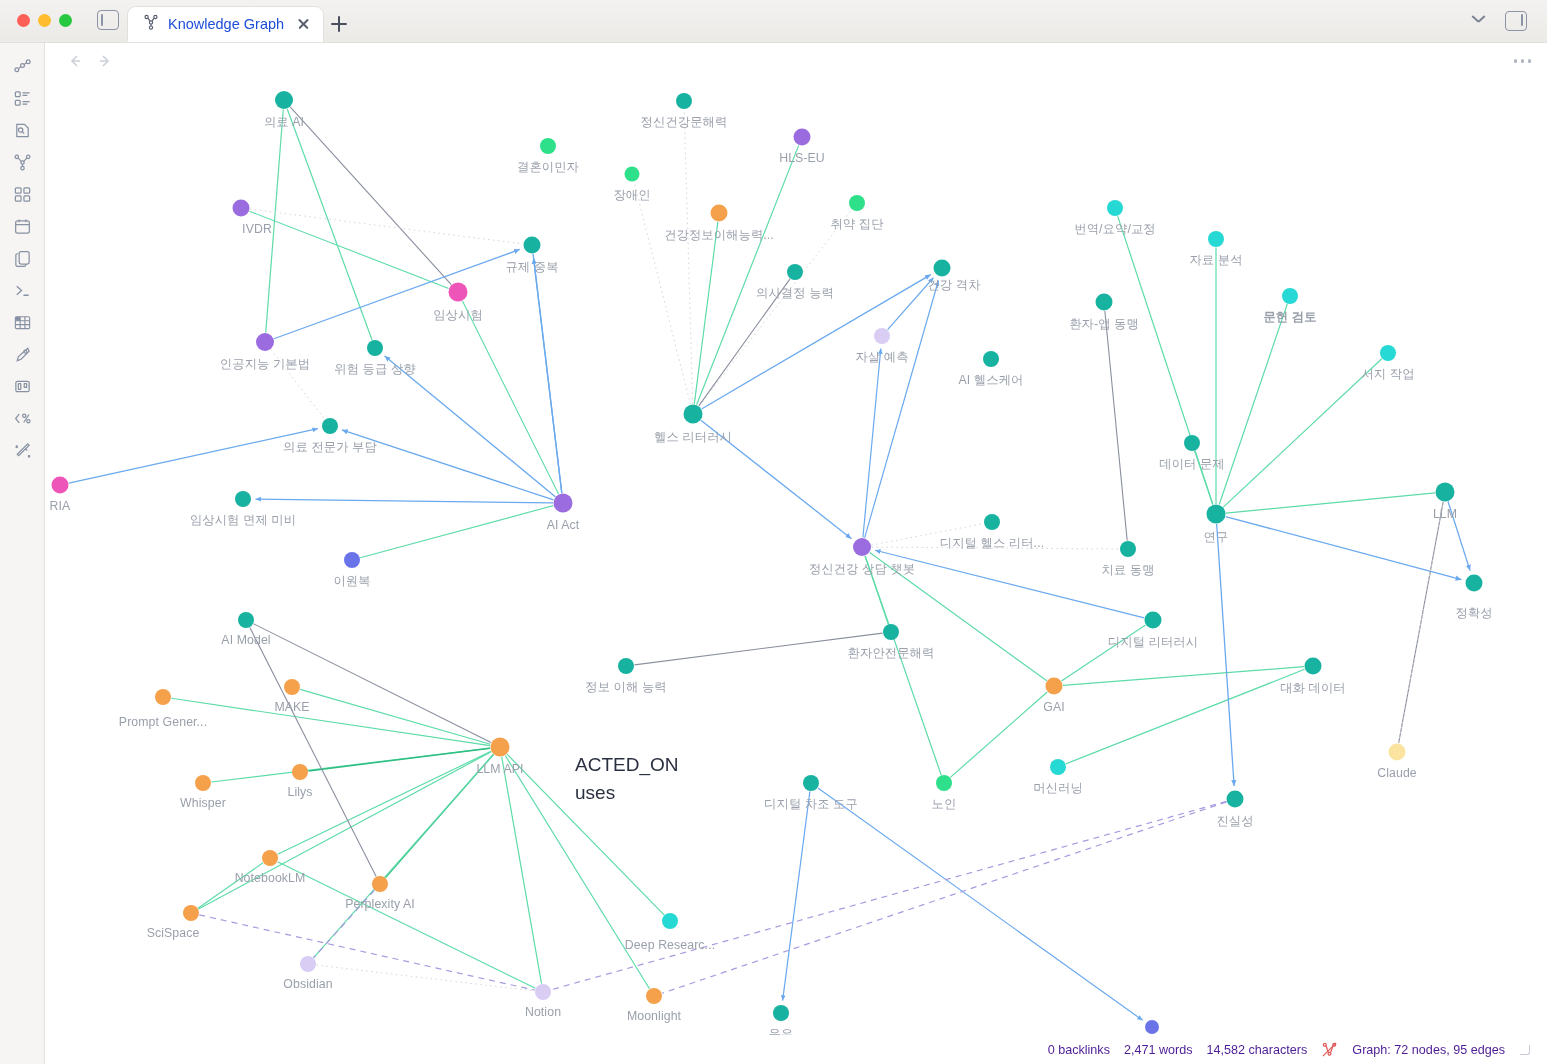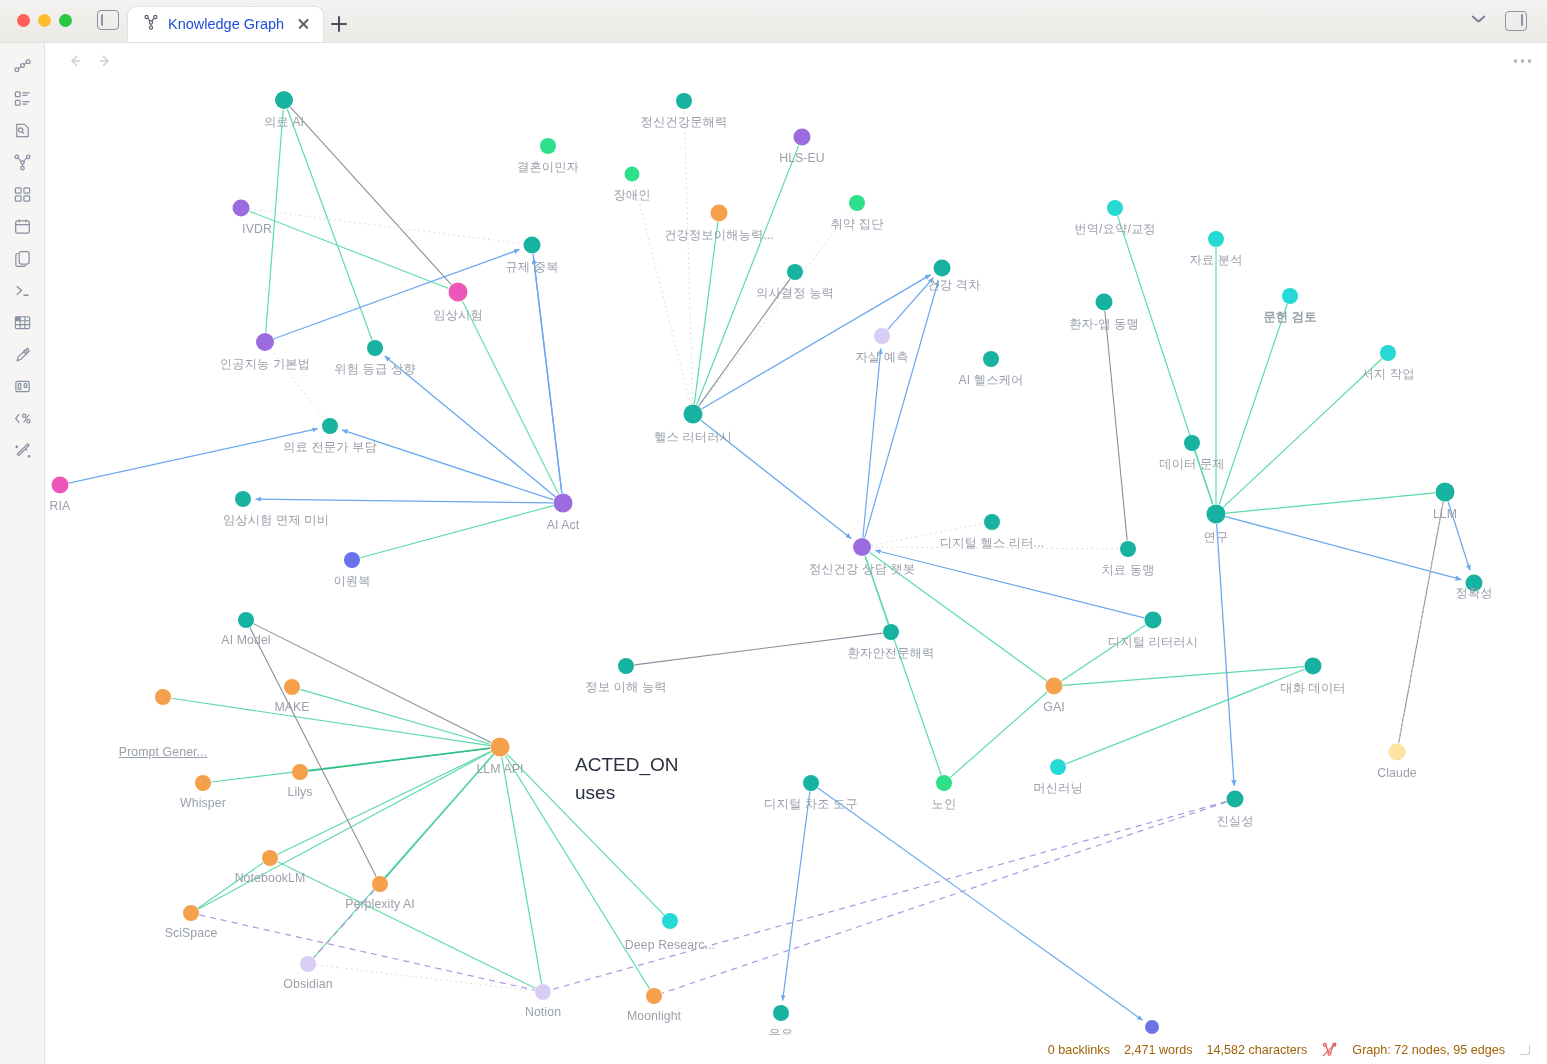--- a/index.html
+++ b/index.html
@@ -115,21 +115,21 @@
   }
   .edge-tip {
     position: absolute; font-size: 19px; color: #2b3040; white-space: nowrap; line-height: 1.45;
   }
 
   
   .statusbar {
     position: absolute; bottom: 0; left: 45px; width: 1502px; height: 29px;
     background: #ffffff; display: flex; align-items: center; justify-content: flex-end;
     gap: 14px; padding-right: 16px;
-    font-size: 12.6px; color: #a16207;
+    font-size: 12.6px; color: #4c1d95;
   }
   .graph-off-icon { width: 17px; height: 17px; color: #e35b5b; }
   .graph-off-icon svg { display:block; }
   .resize-grip { width: 12px; height: 12px; position: relative; }
   .resize-grip::after {
     content:""; position:absolute; right:1px; bottom:1px; width:9px; height:9px;
     border-right: 1.4px solid #c7ccd5; border-bottom: 1.4px solid #c7ccd5; border-radius: 0 0 3px 0;
   }
 </style>
 </head>
@@ -375,21 +375,21 @@
         <div class="nlabel" style="left: 413px; top: 227.5px;">임상시험</div>
         <div class="node" title="인공지능 기본법" style="left: 220px; top: 263px; height: 18px; width: 18px; background: rgb(155, 107, 224);"></div>
         <div class="nlabel" style="left: 220px; top: 277px;">인공지능 기본법</div>
         <div class="node" title="위험 등급 상향" style="left: 330px; top: 269px; height: 16px; width: 16px; background: rgb(23, 178, 160);"></div>
         <div class="nlabel" style="left: 330px; top: 282px;">위험 등급 상향</div>
         <div class="node" title="의료 전문가 부담" style="left: 285px; top: 347px; height: 16px; width: 16px; background: rgb(23, 178, 160);"></div>
         <div class="nlabel" style="left: 285px; top: 360px;">의료 전문가 부담</div>
         <div class="node" title="RIA" style="left: 15px; top: 406px; height: 17px; width: 17px; background: rgb(238, 85, 184);"></div>
         <div class="nlabel" style="left: 15px; top: 419.5px;">RIA</div>
         <div class="node" title="임상시험 면제 미비" style="left: 198px; top: 420px; height: 16px; width: 16px; background: rgb(23, 178, 160);"></div>
-        <div class="nlabel" style="left: 198px; top: 433px; margin-left: 33px;">임상시험 면제 미비</div>
+        <div class="nlabel" style="left: 198px; top: 433px;">임상시험 면제 미비</div>
         <div class="node" title="AI Act" style="left: 518px; top: 424px; height: 19px; width: 19px; background: rgb(155, 107, 224);"></div>
         <div class="nlabel" style="left: 518px; top: 438.5px;">AI Act</div>
         <div class="node" title="이원복" style="left: 307px; top: 481px; height: 16px; width: 16px; background: rgb(107, 115, 232);"></div>
         <div class="nlabel" style="left: 307px; top: 494px;">이원복</div>
         <div class="node" title="정신건강문해력" style="left: 639px; top: 22px; height: 16px; width: 16px; background: rgb(23, 178, 160);"></div>
         <div class="nlabel" style="left: 639px; top: 35px;">정신건강문해력</div>
         <div class="node" title="HLS-EU" style="left: 757px; top: 58px; height: 17px; width: 17px; background: rgb(155, 107, 224);"></div>
         <div class="nlabel" style="left: 757px; top: 71.5px;">HLS-EU</div>
         <div class="node" title="장애인" style="left: 587px; top: 95px; height: 15px; width: 15px; background: rgb(46, 224, 138);"></div>
         <div class="nlabel" style="left: 587px; top: 107.5px;">장애인</div>
@@ -419,21 +419,21 @@
         <div class="nlabel" style="left: 1343px; top: 287px;">서지 작업</div>
         <div class="node" title="데이터 문제" style="left: 1147px; top: 364px; height: 16px; width: 16px; background: rgb(23, 178, 160);"></div>
         <div class="nlabel" style="left: 1147px; top: 377px;">데이터 문제</div>
         <div class="node" title="연구" style="left: 1171px; top: 435px; height: 19px; width: 19px; background: rgb(23, 178, 160);"></div>
         <div class="nlabel" style="left: 1171px; top: 449.5px;">연구</div>
         <div class="node" title="치료 동맹" style="left: 1083px; top: 470px; height: 16px; width: 16px; background: rgb(23, 178, 160);"></div>
         <div class="nlabel" style="left: 1083px; top: 483px;">치료 동맹</div>
         <div class="node" title="LLM" style="left: 1400px; top: 413px; height: 19px; width: 19px; background: rgb(23, 178, 160);"></div>
         <div class="nlabel" style="left: 1400px; top: 427.5px;">LLM</div>
         <div class="node" title="정확성" style="left: 1429px; top: 504px; height: 17px; width: 17px; background: rgb(23, 178, 160);"></div>
-        <div class="nlabel" style="left: 1429px; top: 506px;">정확성</div>
+        <div class="nlabel" style="left: 1429px; top: 526px;">정확성</div>
         <div class="node" title="Claude" style="left: 1352px; top: 673px; height: 17px; width: 17px; background: rgb(251, 227, 160);"></div>
         <div class="nlabel" style="left: 1352px; top: 686.5px;">Claude</div>
         <div class="node" title="디지털 헬스 리터..." style="left: 947px; top: 443px; height: 16px; width: 16px; background: rgb(23, 178, 160);"></div>
         <div class="nlabel" style="left: 947px; top: 456px;">디지털 헬스 리터...</div>
         <div class="node" title="정신건강 상담 챗봇" style="left: 817px; top: 468px; height: 18px; width: 18px; background: rgb(155, 107, 224);"></div>
         <div class="nlabel" style="left: 817px; top: 482px;">정신건강 상담 챗봇</div>
         <div class="node" title="환자안전문해력" style="left: 846px; top: 553px; height: 16px; width: 16px; background: rgb(23, 178, 160);"></div>
         <div class="nlabel" style="left: 846px; top: 566px;">환자안전문해력</div>
         <div class="node" title="디지털 리터러시" style="left: 1108px; top: 541px; height: 17px; width: 17px; background: rgb(23, 178, 160);"></div>
         <div class="nlabel" style="left: 1108px; top: 554.5px;">디지털 리터러시</div>
@@ -450,35 +450,35 @@
         <div class="node" title="진실성" style="left: 1190px; top: 720px; height: 17px; width: 17px; background: rgb(23, 178, 160);"></div>
         <div class="nlabel" style="left: 1190px; top: 733.5px;">진실성</div>
         <div class="node" title="응우" style="left: 736px; top: 934px; height: 16px; width: 16px; background: rgb(23, 178, 160);"></div>
         <div class="nlabel" style="left: 736px; top: 947px;">응우</div>
         <div class="node" title="" style="left: 1107px; top: 948px; height: 14px; width: 14px; background: rgb(107, 115, 232);"></div>
         <div class="node" title="정보 이해 능력" style="left: 581px; top: 587px; height: 16px; width: 16px; background: rgb(23, 178, 160);"></div>
         <div class="nlabel" style="left: 581px; top: 600px;">정보 이해 능력</div>
         <div class="node" title="AI Model" style="left: 201px; top: 541px; height: 16px; width: 16px; background: rgb(23, 178, 160);"></div>
         <div class="nlabel" style="left: 201px; top: 554px;">AI Model</div>
         <div class="node" title="Prompt Gener..." style="left: 118px; top: 618px; height: 16px; width: 16px; background: rgb(245, 160, 74);"></div>
-        <div class="nlabel" style="left: 118px; top: 666px; text-decoration: underline;">Prompt Gener...</div>
+        <div class="nlabel" style="left: 118px; top: 636px;">Prompt Gener...</div>
         <div class="node" title="MAKE" style="left: 247px; top: 608px; height: 16px; width: 16px; background: rgb(245, 160, 74);"></div>
         <div class="nlabel" style="left: 247px; top: 621px;">MAKE</div>
         <div class="node" title="Whisper" style="left: 158px; top: 704px; height: 16px; width: 16px; background: rgb(245, 160, 74);"></div>
         <div class="nlabel" style="left: 158px; top: 717px;">Whisper</div>
         <div class="node" title="Lilys" style="left: 255px; top: 693px; height: 16px; width: 16px; background: rgb(245, 160, 74);"></div>
         <div class="nlabel" style="left: 255px; top: 706px;">Lilys</div>
         <div class="node" title="LLM API" style="left: 455px; top: 668px; height: 19px; width: 19px; background: rgb(245, 160, 74);"></div>
         <div class="nlabel" style="left: 455px; top: 682.5px;">LLM API</div>
         <div class="node" title="NotebookLM" style="left: 225px; top: 779px; height: 16px; width: 16px; background: rgb(245, 160, 74);"></div>
         <div class="nlabel" style="left: 225px; top: 792px;">NotebookLM</div>
         <div class="node" title="Perplexity AI" style="left: 335px; top: 805px; height: 16px; width: 16px; background: rgb(245, 160, 74);"></div>
         <div class="nlabel" style="left: 335px; top: 818px;">Perplexity AI</div>
         <div class="node" title="SciSpace" style="left: 146px; top: 834px; height: 16px; width: 16px; background: rgb(245, 160, 74);"></div>
-        <div class="nlabel" style="left: 146px; top: 847px;">SciSpace</div>
+        <div class="nlabel" style="left: 128px; top: 847px;">SciSpace</div>
         <div class="node" title="Obsidian" style="left: 263px; top: 885px; height: 16px; width: 16px; background: rgb(217, 205, 244);"></div>
         <div class="nlabel" style="left: 263px; top: 898px;">Obsidian</div>
         <div class="node" title="Notion" style="left: 498px; top: 913px; height: 16px; width: 16px; background: rgb(217, 205, 244);"></div>
         <div class="nlabel" style="left: 498px; top: 926px;">Notion</div>
         <div class="node" title="Moonlight" style="left: 609px; top: 917px; height: 16px; width: 16px; background: rgb(245, 160, 74);"></div>
         <div class="nlabel" style="left: 609px; top: 930px;">Moonlight</div>
         <div class="node" title="Deep Researc..." style="left: 625px; top: 842px; height: 16px; width: 16px; background: rgb(38, 217, 212);"></div>
         <div class="nlabel" style="left: 625px; top: 859px;">Deep Researc...</div>
       </div>
     <div class="edge-tip" id="edge-tooltip" style="left: 530px; top: 672px;">

